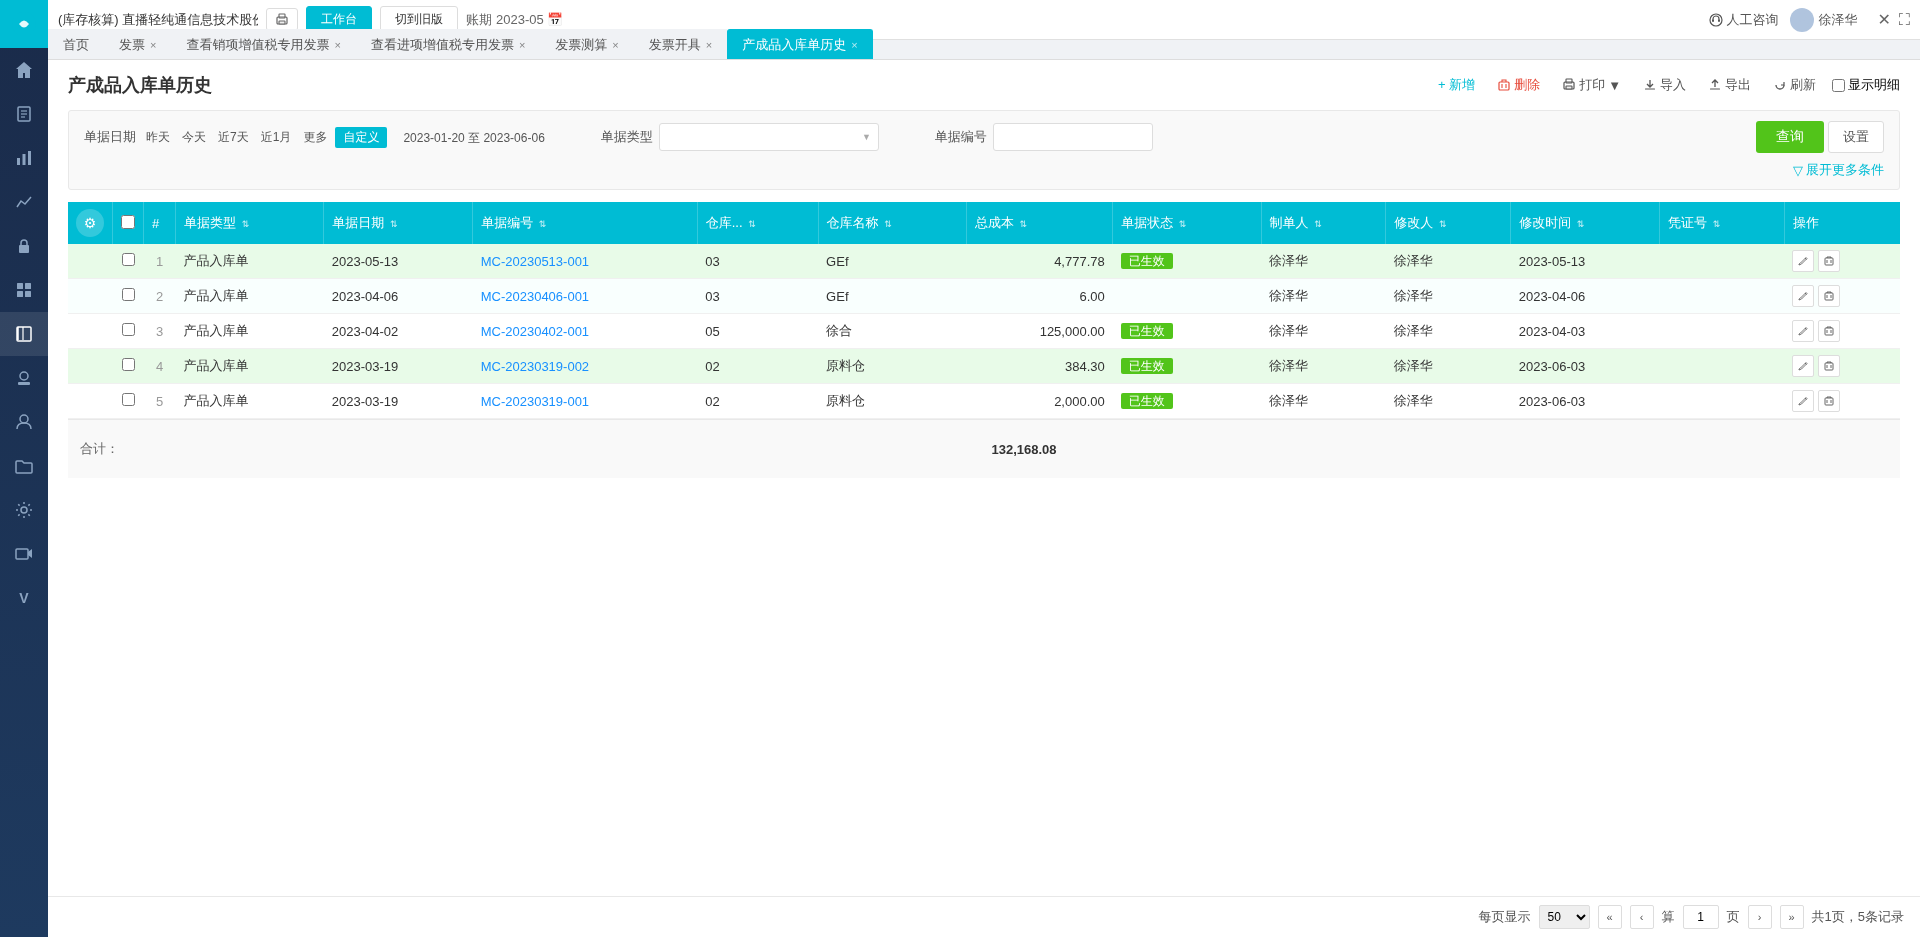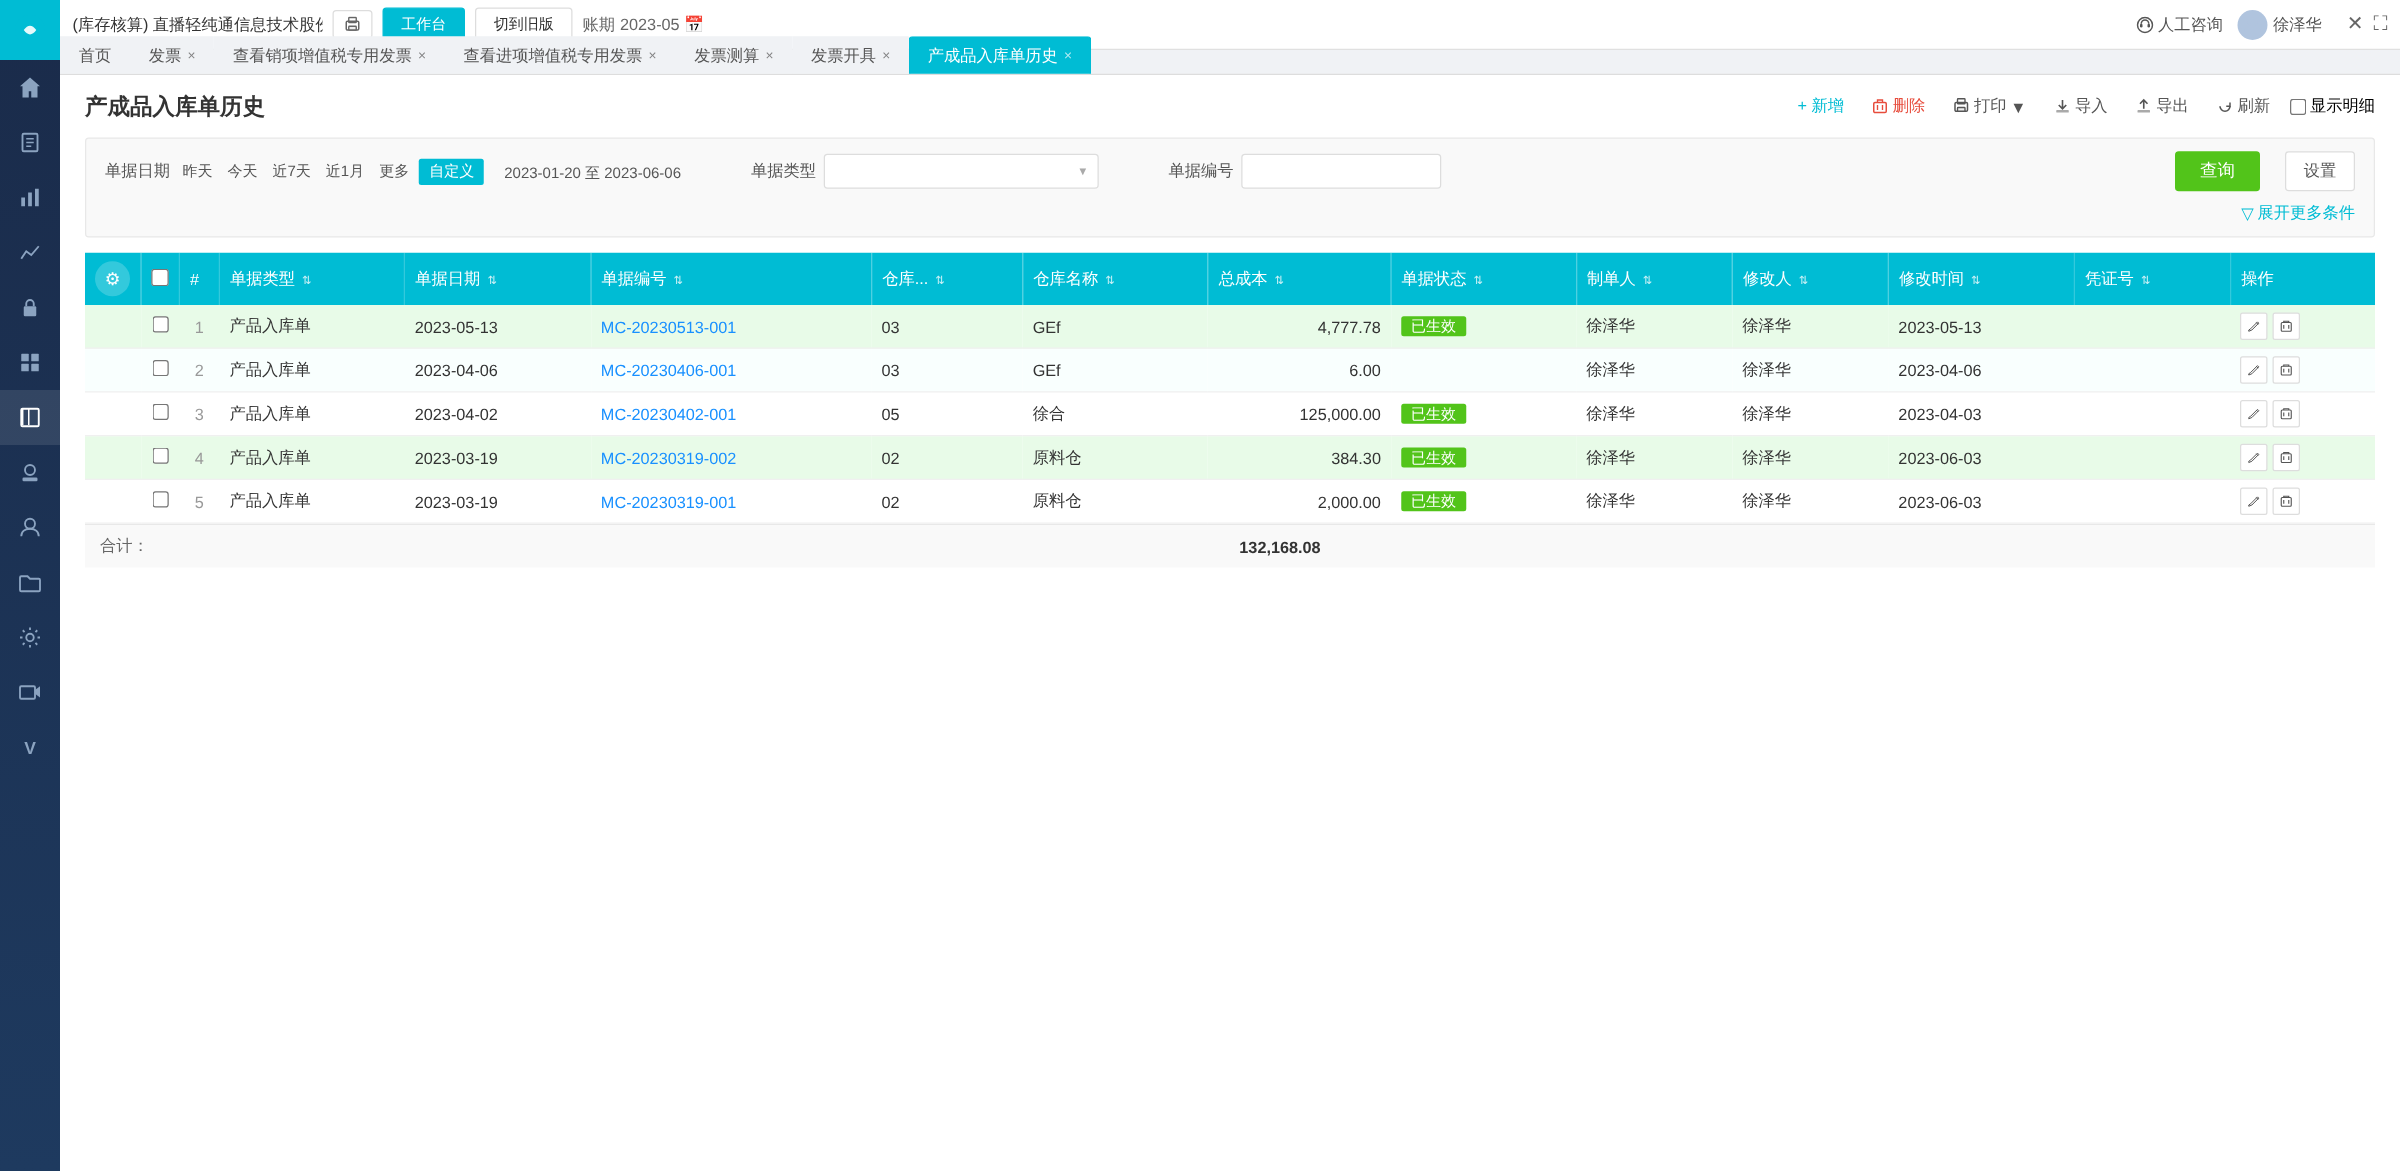--- a/index.html
+++ b/index.html
@@ -429,21 +429,21 @@
       justify-content: center;
       cursor: pointer;
       font-size: 14px;
       color: #fff;
     }
 
     
     .table-footer {
       display: flex;
       align-items: center;
-      padding: 8px 0;
+      padding: 20px 0;
       border-top: 1px solid #e8e8e8;
       background: #f9f9f9;
     }
     .sum-label { color: #666; padding-left: 12px; min-width: 80px; }
     .sum-total { flex: 1; text-align: center; font-weight: bold; color: #333; }
 
     
     .pagination-bar {
       display: flex;
       align-items: center;
@@ -731,21 +731,21 @@
               <select class="filter-select">
                 <option value=""></option>
                 <option value="product">产品入库单</option>
               </select>
             </div>
           </div>
           <div class="filter-item" style="margin-left:40px;">
             <span class="filter-label">单据编号</span>
             <input class="filter-input" type="text" placeholder="" style="">
           </div>
-          <div style="display:flex;gap:20px;margin-left:auto;">
+          <div style="display:flex;gap:4px;margin-left:auto;">
             <div class="toolbar-btn query-btn">查询</div>
             <div class="toolbar-btn setting-btn">设置</div>
           </div>
         </div>
         <div class="filter-row2">
           <div class="expand-btn">
             <span>▽</span>
             <span>展开更多条件</span>
           </div>
         </div>
@@ -962,14 +962,30 @@
       </div>
 
       <div class="table-footer">
         <span class="sum-label">合计：</span>
         <span class="sum-total">132,168.08</span>
       </div>
 
     </div>
   </div>
 
+  <div class="pagination-bar">
+    <span>每页显示</span>
+    <select class="page-size-select">
+      <option>50</option>
+      <option>100</option>
+      <option>200</option>
+    </select>
+    <button class="page-nav-btn">«</button>
+    <button class="page-nav-btn">‹</button>
+    <span>算</span>
+    <input class="page-input" type="text" value="1" style="">
+    <span>页</span>
+    <button class="page-nav-btn">›</button>
+    <button class="page-nav-btn">»</button>
+    <span>共1页，5条记录</span>
+  </div>
 
 </div>
 
 </body></html>

